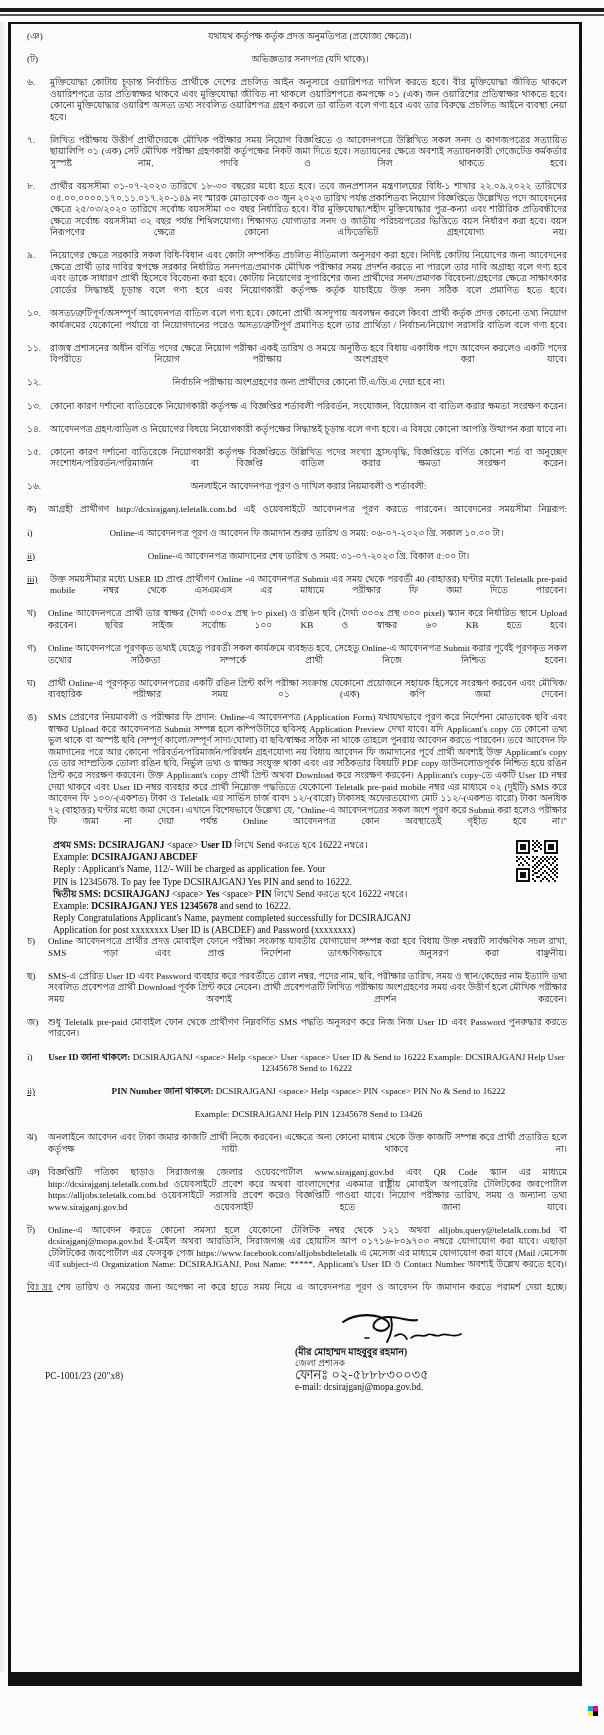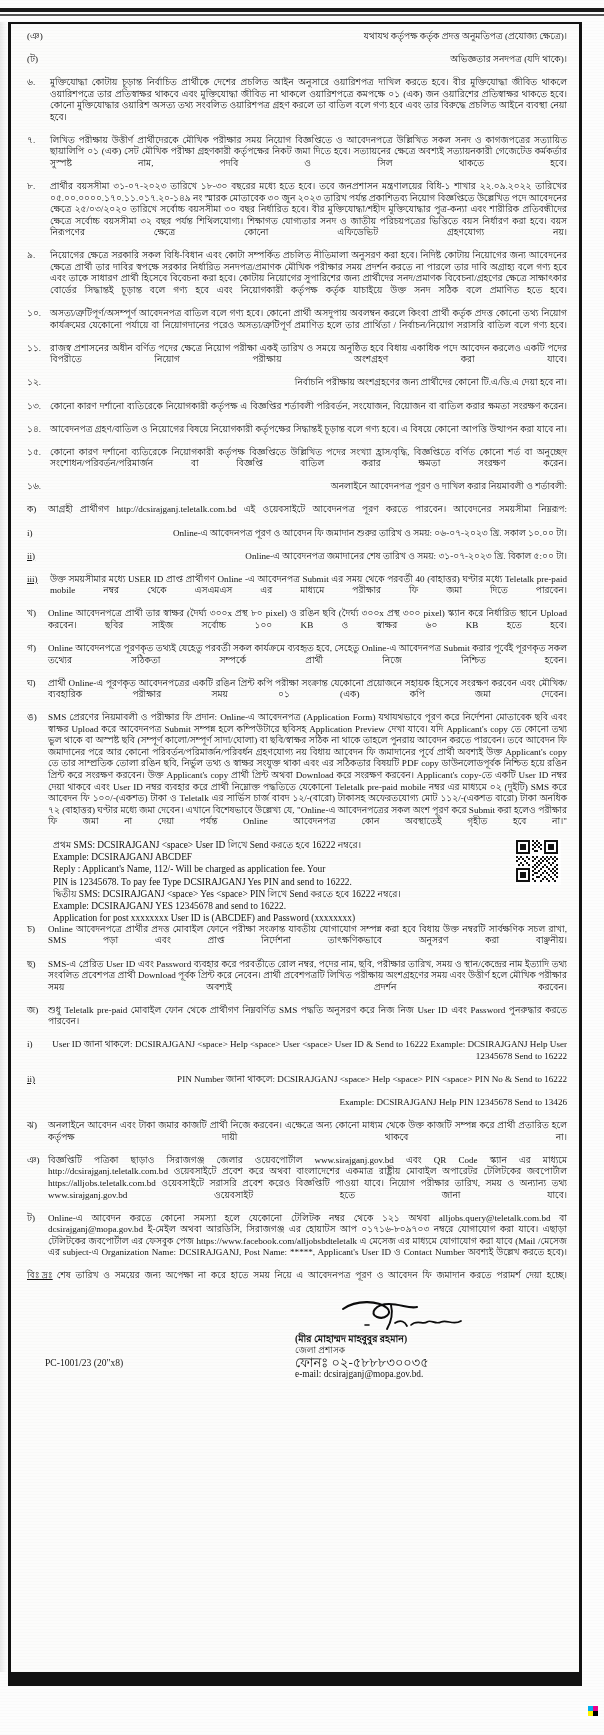--- a/index.html
+++ b/index.html
@@ -96,23 +96,23 @@
     font-size: 9.1px;
     line-height: 11.55px;
     text-align: justify;
     color: #131313;
   }
   .body-col:last-child::after {
     content: "";
     display: inline-block;
     width: 100%;
   }
-  .nojust { text-align: right; }
-
-  b, .bold { font-weight: normal; }
+  .nojust { text-align: center; }
+
+  b, .bold { font-weight: bold; }
 
   
   .sms-block {
     margin-left: 26px;
     position: relative;
   }
   .sms-line {
     font-size: 9.4px;
     line-height: 12.1px;
     color: #101010;
@@ -435,20 +435,21 @@
           <b>Yes</b>
           <span>&lt;space&gt;</span>
           <b>PIN</b>
           <span>লিখে Send করতে হবে 16222 নম্বরে।</span>
         </div>
         <div class="sms-line">
           <span>Example:</span>
           <b>DCSIRAJGANJ YES 12345678</b>
           <span>and send to 16222.</span>
         </div>
+        <div class="sms-line">Reply Congratulations Applicant's Name, payment completed successfully for DCSIRAJGANJ</div>
         <div class="sms-line">Application for post xxxxxxxx User ID is (ABCDEF) and Password (xxxxxxxx)</div>
       </div>
 
       <div class="row">
         <div class="marker w-ben">চ)</div>
         <div class="body-col">Online  আবেদনপত্রে প্রার্থীর প্রদত্ত মোবাইল ফোনে পরীক্ষা সংক্রান্ত যাবতীয় যোগাযোগ সম্পন্ন করা হবে বিধায় উক্ত নম্বরটি সার্বক্ষণিক সচল রাখা, SMS  পড়া এবং প্রাপ্ত নির্দেশনা তাৎক্ষণিকভাবে অনুসরণ করা বাঞ্ছনীয়।</div>
       </div>
       <div class="row">
         <div class="marker w-ben">ছ)</div>
         <div class="body-col">SMS-এ প্রেরিত User ID এবং Password ব্যবহার করে পরবর্তীতে রোল নম্বর, পদের নাম, ছবি, পরীক্ষার তারিখ, সময় ও স্থান/কেন্দ্রের নাম ইত্যাদি তথ্য সংবলিত প্রবেশপত্র প্রার্থী Download পূর্বক প্রিন্ট করে নেবেন। প্রার্থী প্রবেশপত্রটি লিখিত পরীক্ষায় অংশগ্রহণের সময় এবং উত্তীর্ণ হলে মৌখিক পরীক্ষার সময় অবশ্যই প্রদর্শন করবেন।</div>

